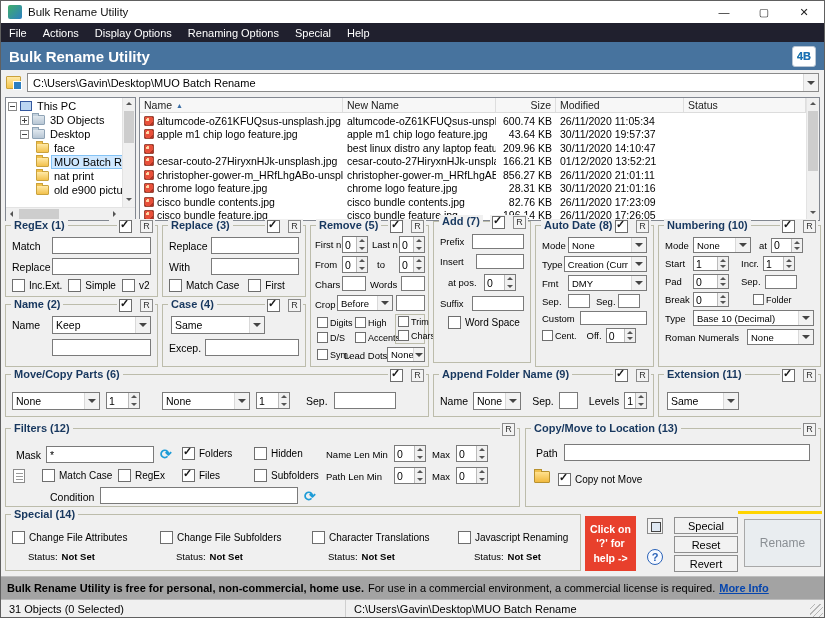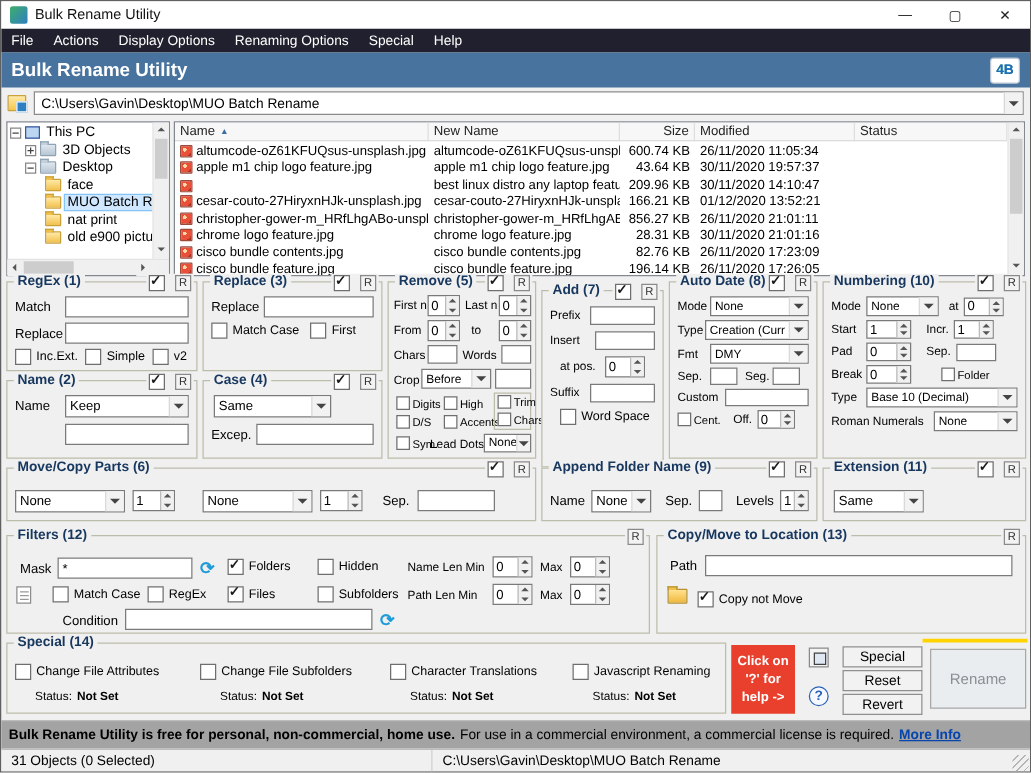--- a/index.html
+++ b/index.html
@@ -386,20 +386,24 @@
     <span class="gtitle">Replace (3)</span>
     <span class="ghead">
         <span class="chk checked"></span>
         <span class="rbtn">R</span>
       </span>
     <div class="gbody" style="gap:4px">
       <div class="row">
           <span class="lbl" style="width:42px">Replace</span>
           <span class="txt" style="flex:1"></span>
         </div>
+      <div class="row">
+          <span class="lbl" style="width:42px">With</span>
+          <span class="txt" style="flex:1"></span>
+        </div>
       <div class="row" style="gap:9px">
         <span class="chk s">Match Case</span>
         <span class="chk s">First</span>
       </div>
     </div>
   </div>
 
   <div class="group" style="left:161px;top:303px;width:144px;height:63px">
     <span class="gtitle">Case (4)</span>
     <span class="ghead">
@@ -472,21 +476,21 @@
           <span class="ca" style="width:11px"></span>
         </span>
 
       <span class="abs" style="left:84px;top:88px;width:30px;height:30px;border:1px solid #bcbcab">
         <span class="chk small abs" style="left:2px;top:1px">Trim</span>
         <span class="chk small abs" style="left:2px;top:15px">Chars</span>
       </span>
     </div>
   </div>
 
-  <div class="group" style="left:432px;top:231px;width:98px;height:142px">
+  <div class="group" style="left:432px;top:220px;width:98px;height:142px">
     <span class="gtitle">Add (7)</span>
     <span class="ghead">
         <span class="chk checked"></span>
         <span class="rbtn">R</span>
       </span>
     <div class="gbody" style="gap:5px;padding-top:12px">
       <div class="row">
           <span class="lbl s" style="width:32px">Prefix</span>
           <span class="txt" style="flex:1;height:15px"></span>
         </div>

